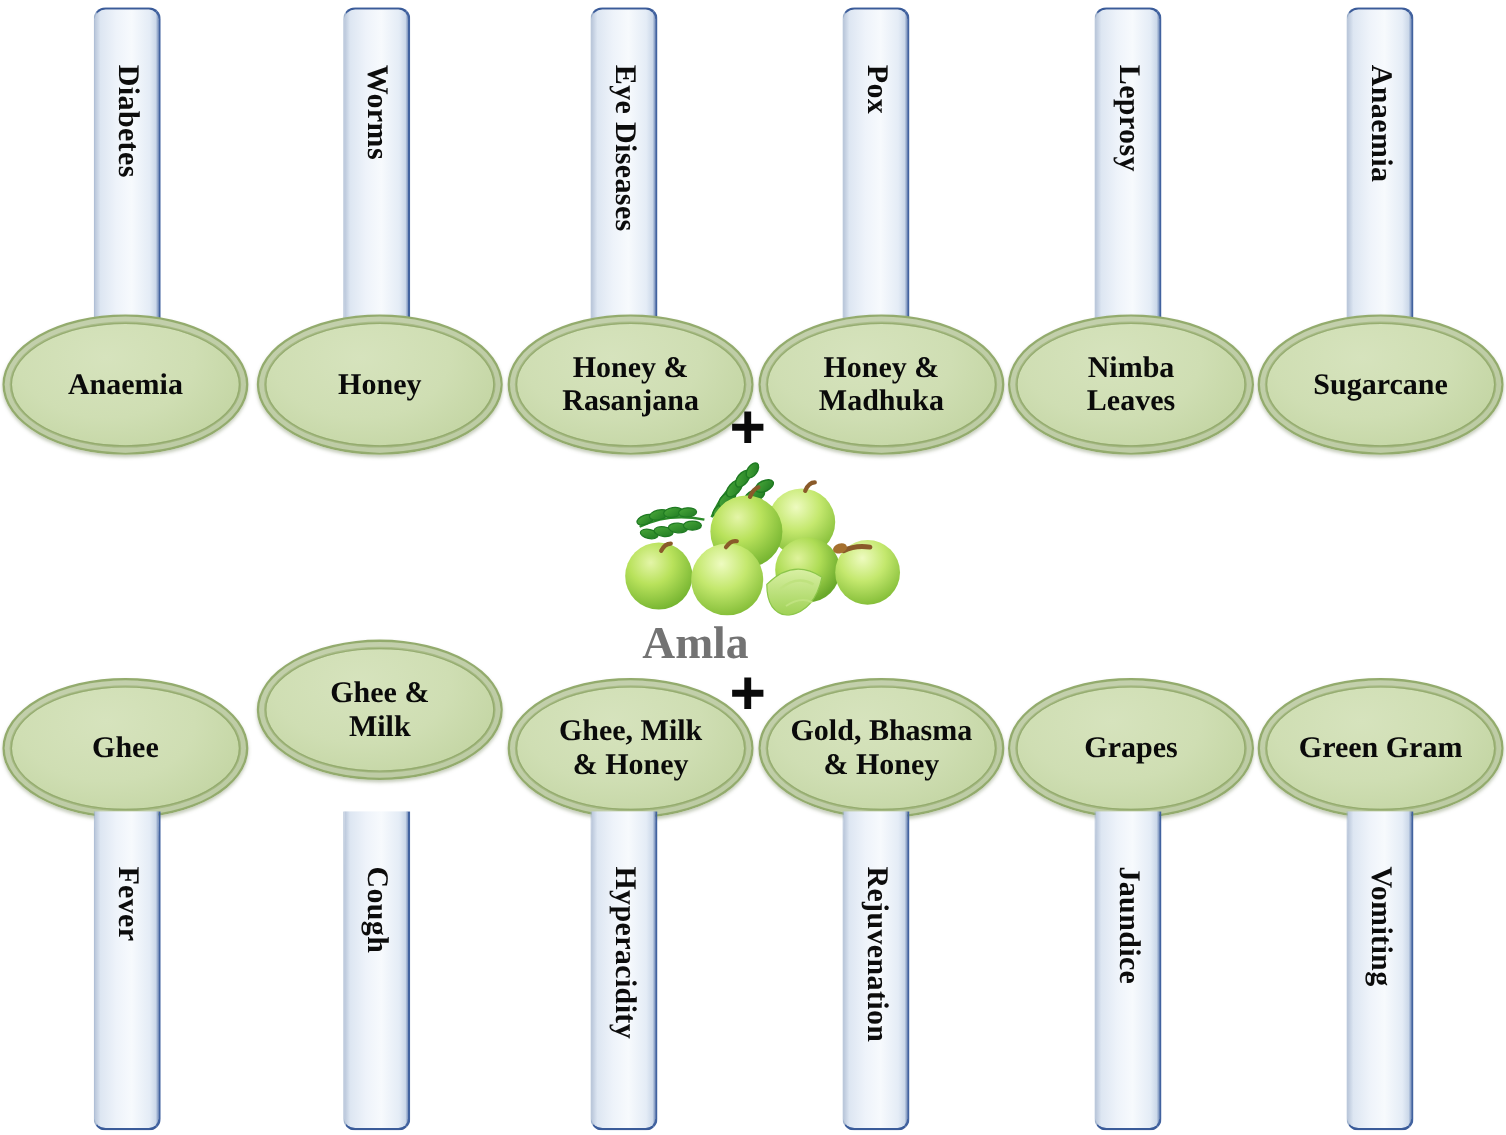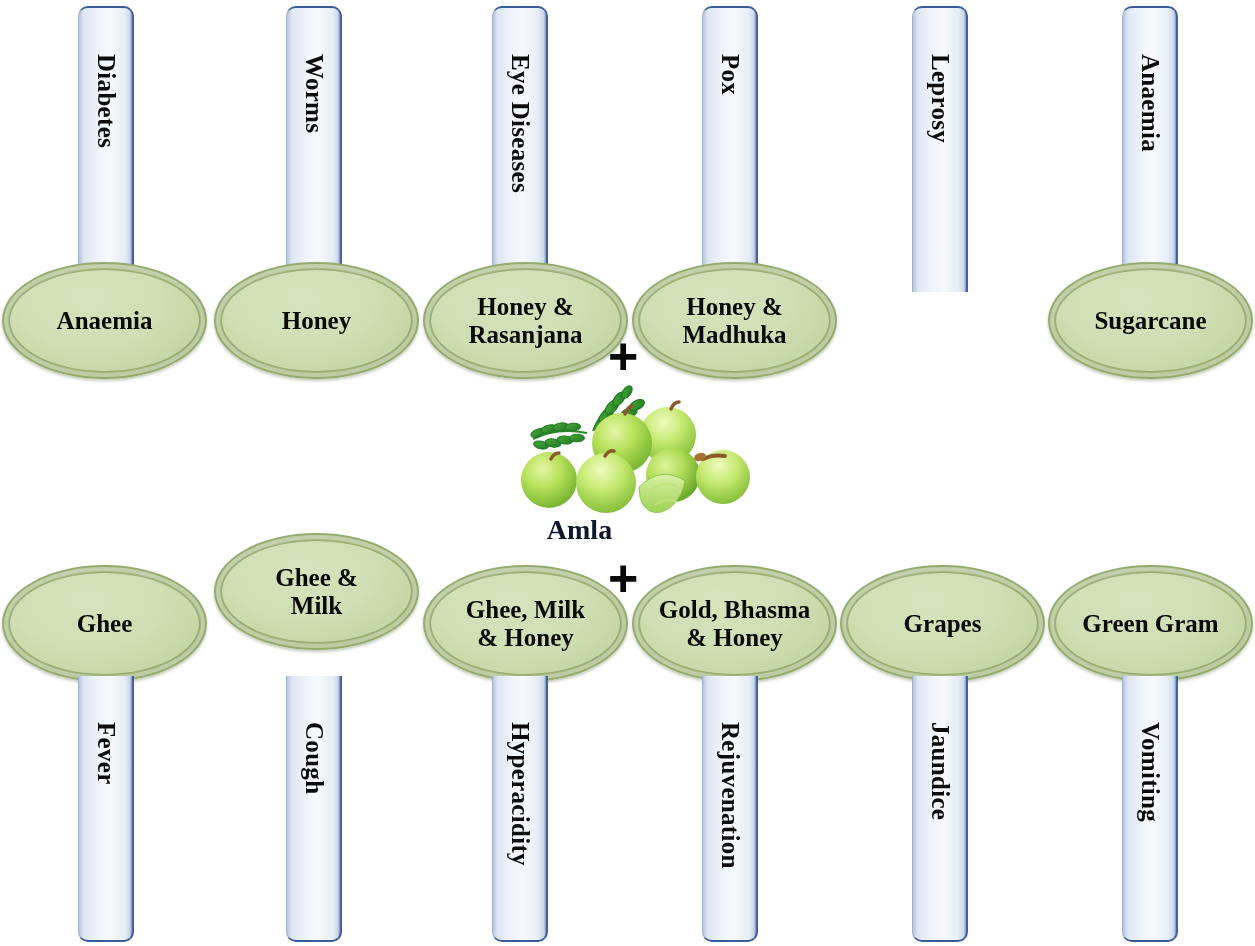--- a/index.html
+++ b/index.html
@@ -121,22 +121,22 @@
     width: 255px;
     height: 130px;
   }
   #amla-caption {
     position: absolute;
     left: 0;
     top: 514px;
     width: 1159px;
     text-align: center;
     font-weight: bold;
-    font-size: 28px;
-    color: #0f172a;
+    font-size: 38px;
+    color: #737373;
   }
 </style>
 </head>
 <body>
 
 <div id="stage">
 
   <div class="bar top" style="left:78px; top:6px; height:286px;">
     <span class="bar-label">Diabetes</span>
   </div>
@@ -166,20 +166,25 @@
   </div>
   <div class="oval" style="left:423px; top:262px; width:205px; height:117px;">
     <span class="oval-inner"></span>
     <span class="oval-label">Honey &amp;
 Rasanjana</span>
   </div>
   <div class="oval" style="left:632px; top:262px; width:205px; height:117px;">
     <span class="oval-inner"></span>
     <span class="oval-label">Honey &amp;
 Madhuka</span>
+  </div>
+  <div class="oval" style="left:840px; top:262px; width:205px; height:117px;">
+    <span class="oval-inner"></span>
+    <span class="oval-label">Nimba
+Leaves</span>
   </div>
   <div class="oval" style="left:1048px; top:262px; width:205px; height:117px;">
     <span class="oval-inner"></span>
     <span class="oval-label">Sugarcane</span>
   </div>
 
   <div class="plus" style="left:608px; top:330px;">+</div>
 
   <svg id="amla-image" viewBox="0 0 255 130" xmlns="http://www.w3.org/2000/svg">
     <defs>

